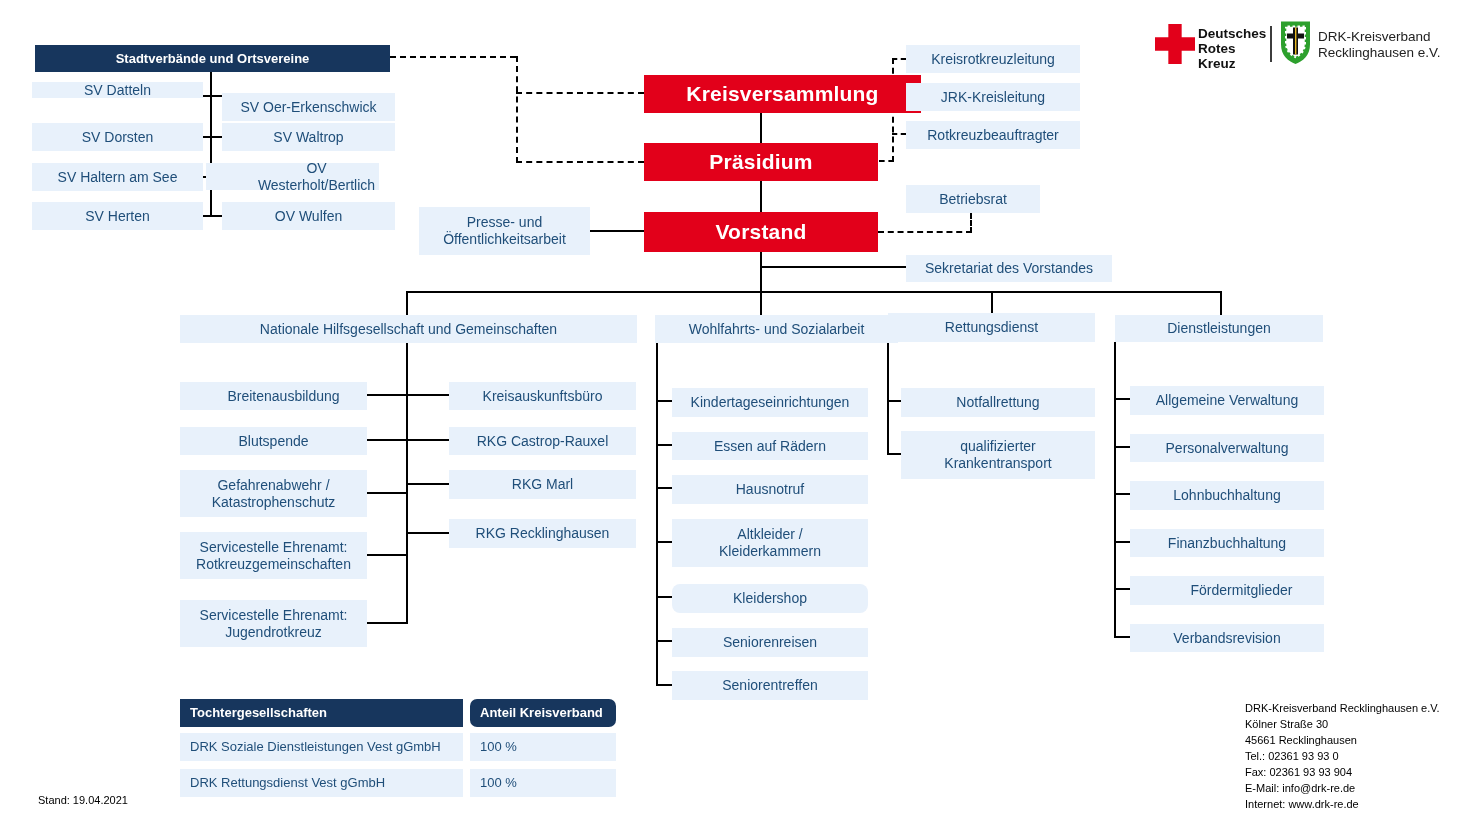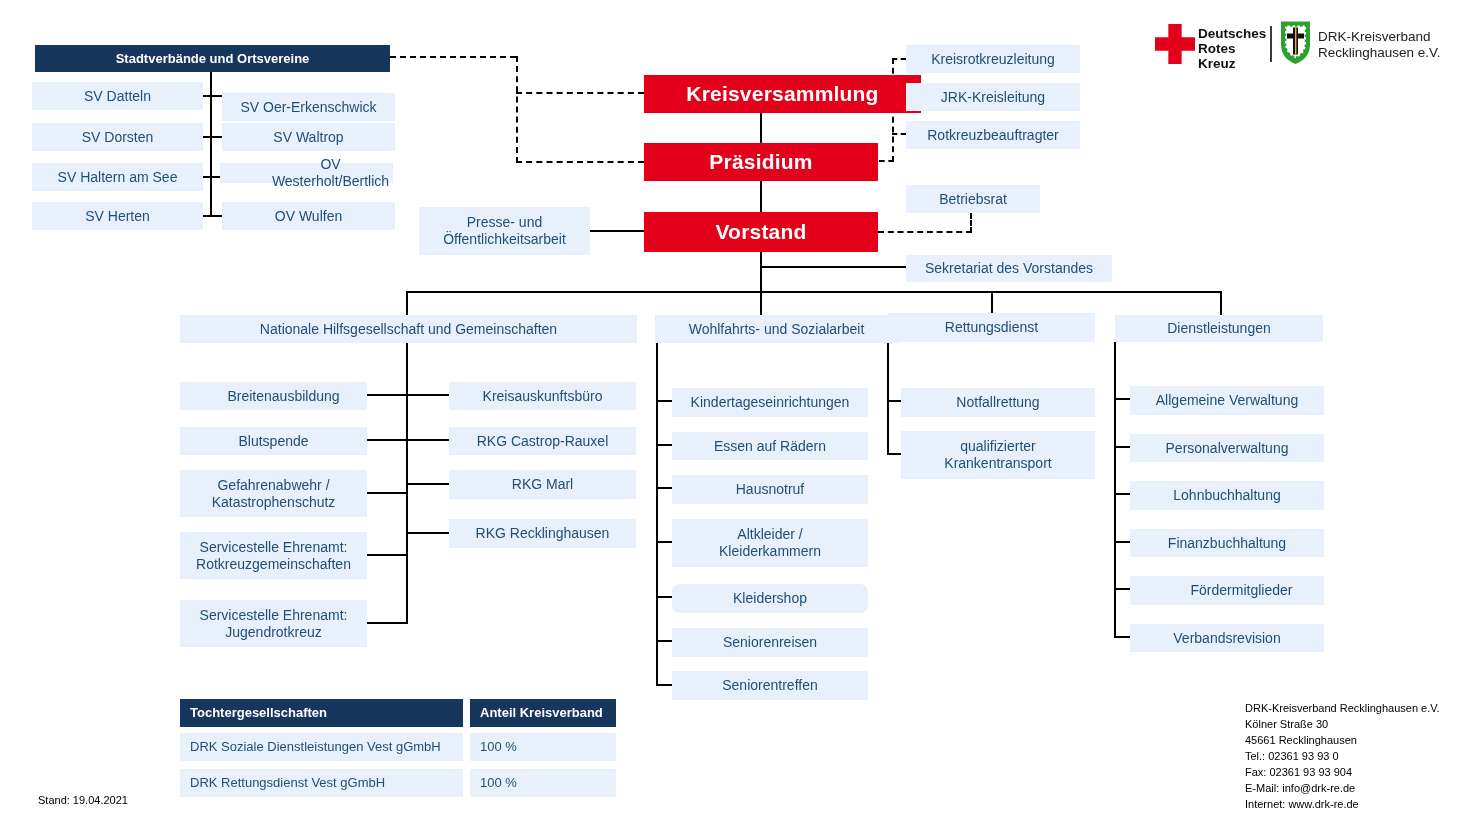--- a/index.html
+++ b/index.html
@@ -87,27 +87,27 @@
 
   <div class="vl" style="left:1114px; top:342px; height:296px;"></div>
   <div class="hl" style="left:1114px; top:398px; width:17px;"></div>
   <div class="hl" style="left:1114px; top:446px; width:17px;"></div>
   <div class="hl" style="left:1114px; top:493px; width:17px;"></div>
   <div class="hl" style="left:1114px; top:541px; width:17px;"></div>
   <div class="hl" style="left:1114px; top:588px; width:17px;"></div>
   <div class="hl" style="left:1114px; top:636px; width:17px;"></div>
 
   <div class="box navy" style="left:35px; top:45px; width:355px; height:27px;">Stadtverbände und Ortsvereine</div>
-  <div class="box" style="left:32px; top:82px;  width:171px; height:28px;text-align:right;">SV Datteln</div>
+  <div class="box" style="left:32px; top:82px;  width:171px; height:16px;text-align:right;">SV Datteln</div>
   <div class="box" style="left:32px; top:123px; width:171px; height:28px;">SV Dorsten</div>
   <div class="box" style="left:32px; top:163px; width:171px; height:28px;">SV Haltern am See</div>
   <div class="box" style="left:32px; top:202px; width:171px; height:28px;">SV Herten</div>
   <div class="box" style="left:222px; top:93px;  width:173px; height:28px;">SV Oer-Erkenschwick</div>
   <div class="box" style="left:222px; top:123px; width:173px; height:28px;">SV Waltrop</div>
-  <div class="box" style="left:220px; top:163px; width:173px; height:20px;padding-left:48px;">OV Westerholt/Bertlich</div>
+  <div class="box" style="left:206px; top:163px; width:173px; height:27px;padding-left:48px;">OV Westerholt/Bertlich</div>
   <div class="box" style="left:222px; top:202px; width:173px; height:28px;">OV Wulfen</div>
 
   <div class="box red" style="left:644px; top:75px;  width:277px; height:38px;">Kreisversammlung</div>
   <div class="box red" style="left:644px; top:143px; width:234px; height:38px;">Präsidium</div>
   <div class="box red" style="left:644px; top:212px; width:234px; height:40px;">Vorstand</div>
 
   <div class="box" style="left:906px; top:45px;  width:174px; height:28px;">Kreisrotkreuzleitung</div>
   <div class="box" style="left:906px; top:83px;  width:174px; height:28px;">JRK-Kreisleitung</div>
   <div class="box" style="left:906px; top:121px; width:174px; height:28px;">Rotkreuzbeauftragter</div>
   <div class="box" style="left:906px; top:185px; width:134px; height:28px;">Betriebsrat</div>
@@ -147,21 +147,21 @@
 Krankentransport</div>
 
   <div class="box" style="left:1130px; top:386px; width:194px; height:29px;">Allgemeine Verwaltung</div>
   <div class="box" style="left:1130px; top:434px; width:194px; height:28px;">Personalverwaltung</div>
   <div class="box" style="left:1130px; top:481px; width:194px; height:29px;">Lohnbuchhaltung</div>
   <div class="box" style="left:1130px; top:529px; width:194px; height:28px;">Finanzbuchhaltung</div>
   <div class="box" style="left:1130px; top:576px; width:194px; height:29px;padding-left:29px;">Fördermitglieder</div>
   <div class="box" style="left:1130px; top:624px; width:194px; height:28px;">Verbandsrevision</div>
 
   <div class="box navy cell-left" style="left:180px; top:699px; width:283px; height:28px;">Tochtergesellschaften</div>
-  <div class="box navy cell-left" style="left:470px; top:699px; width:146px; height:28px;">Anteil Kreisverband</div>
+  <div class="box navy cell-left" style="left:470px; top:699px; width:146px; height:28px;border-radius:7px;">Anteil Kreisverband</div>
   <div class="box cell-left" style="left:180px; top:733px; width:283px; height:28px; font-size:13px;">DRK Soziale Dienstleistungen Vest gGmbH</div>
   <div class="box cell-left" style="left:470px; top:733px; width:146px; height:28px; font-size:13px;">100 %</div>
   <div class="box cell-left" style="left:180px; top:769px; width:283px; height:28px; font-size:13px;">DRK Rettungsdienst Vest gGmbH</div>
   <div class="box cell-left" style="left:470px; top:769px; width:146px; height:28px; font-size:13px;">100 %</div>
 
   <div class="smalltext" style="left:38px; top:794px;">Stand: 19.04.2021</div>
 
   <div style="position:absolute; left:1155px; top:24px; width:40px; height:40px;">
     <svg width="40" height="40" viewBox="0 0 33 33">
         <path d="M11 0h11v11h11v11H22v11H11V22H0V11h11Z" fill="#e2001a"></path>

